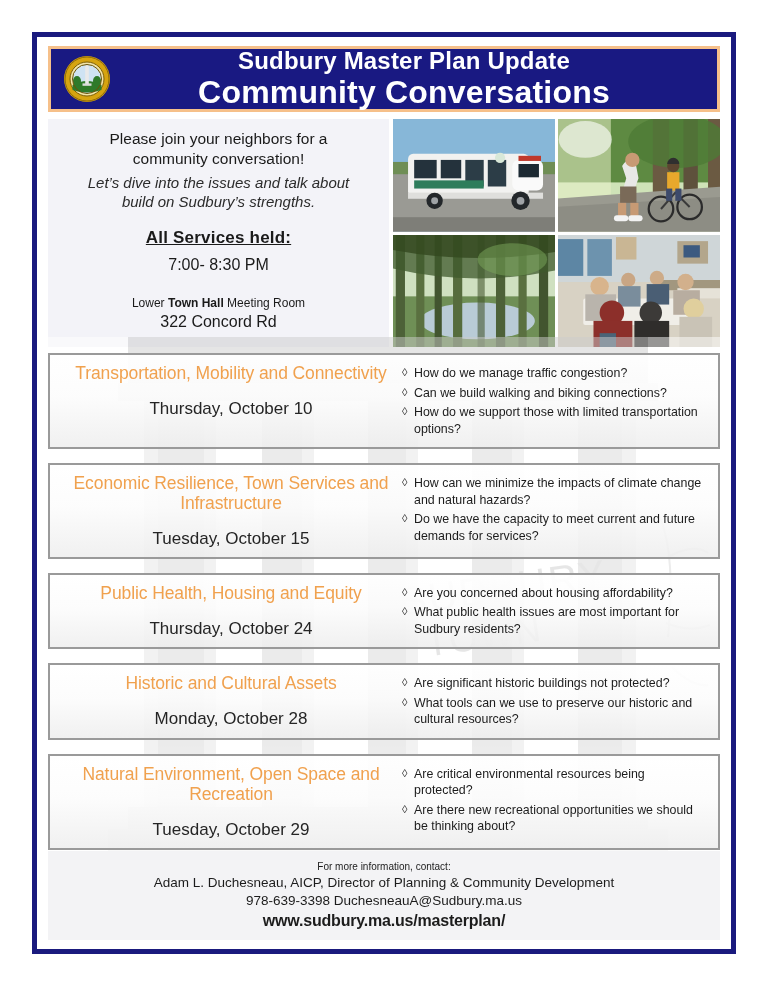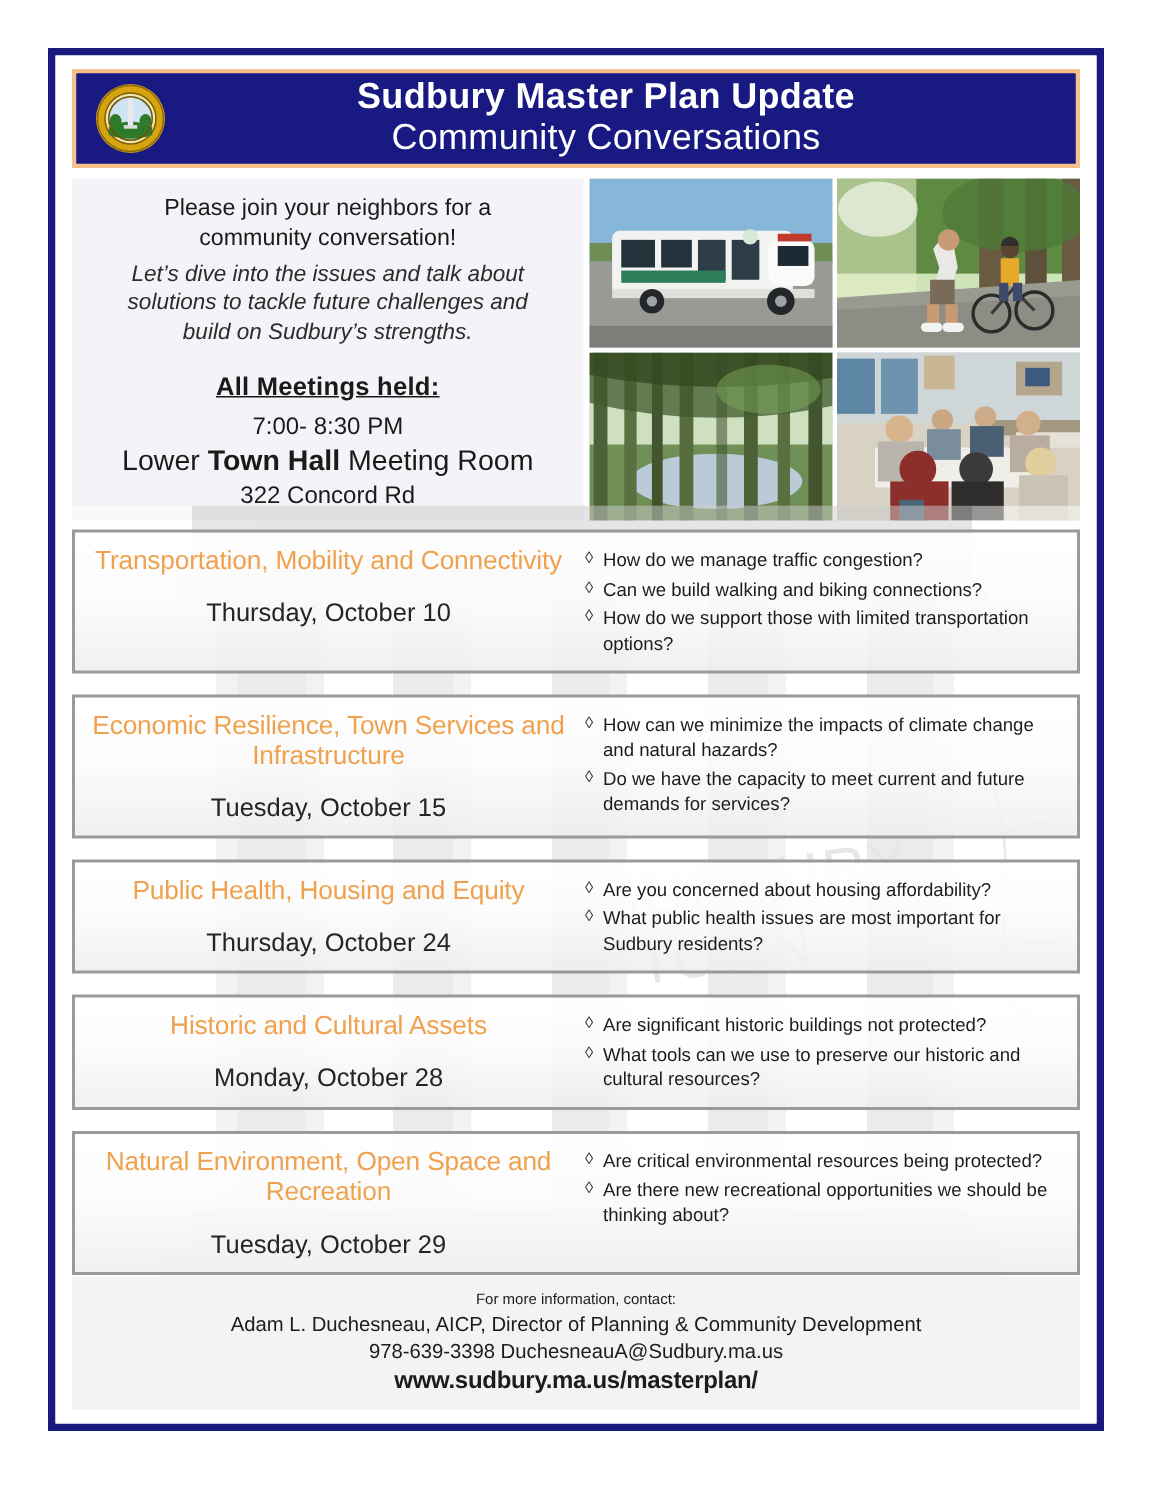--- a/index.html
+++ b/index.html
@@ -57,21 +57,21 @@
     text-align:center;
     color:#ffffff;
     padding-left:52px;
     padding-right:12px;
     box-sizing:border-box;
   }
   .header-line1{
     font-size:24px;font-weight:bold;letter-spacing:.2px;line-height:1.12;
   }
   .header-line2{
-    font-size:24px;font-weight:normal;letter-spacing:.2px;line-height:1.12;
+    font-size:32px;font-weight:bold;letter-spacing:.2px;line-height:1.12;
   }
   
   .top-section{
     position:absolute;
     left:11px;top:82px;
     width:672px;height:228px;
     display:flex;
   }
   .info-panel{
     width:341px;
@@ -94,21 +94,21 @@
   .info-allmeet{
     font-size:17px;font-weight:bold;
     text-decoration:underline;
     margin-top:16px;
     letter-spacing:.2px;
   }
   .info-time{
     font-size:16px;margin-top:7px;line-height:1.3;
   }
   .info-place{
-    font-size:19px;line-height:1.3;
+    font-size:12px;line-height:1.3;margin-top:20px;
   }
   .info-place b{font-weight:bold;}
   .info-addr{
     font-size:16px;line-height:1.3;
   }
   .photo-grid{
     width:331px;
     display:grid;
     grid-template-columns:1fr 1fr;
     grid-template-rows:1fr 1fr;
@@ -135,21 +135,21 @@
     width:672px;
   }
   .card{
     position:relative;
     box-sizing:border-box;
     border:2px solid #9a9a9a;
     background:linear-gradient(to bottom,rgba(255,255,255,.94) 0%,rgba(252,252,252,.88) 45%,rgba(238,238,238,.86) 100%);
     margin-bottom:14px;
     display:flex;
     min-height:76px;
-    padding:7px 4px 7px 4px;
+    padding:7px 4px 7px 16px;
     justify-content:flex-end;
   }
   .card-left{
     width:330px;
     text-align:center;
     box-sizing:border-box;
     padding:2px 6px 0 6px;
   }
   .card-topic{
     color:#f0a14e;
@@ -233,24 +233,23 @@
       </div>
 
       <div class="top-section">
         <div class="info-panel">
           <div class="info-intro">
             <div>Please join your neighbors for a</div>
             <div>community conversation!</div>
           </div>
           <div class="info-italic">
             <div>Let’s dive into the issues and talk about</div>
-            <div>solutions to tackle future challenges and</div>
             <div>build on Sudbury’s strengths.</div>
           </div>
-          <div class="info-allmeet">All Meetings held:</div>
+          <div class="info-allmeet">All Services held:</div>
           <div class="info-time">7:00- 8:30 PM</div>
           <div class="info-place"><span>Lower </span><b>Town Hall</b><span> Meeting Room</span></div>
           <div class="info-addr">322 Concord Rd</div>
         </div>
 
         <div class="photo-grid">
           <div class="photo">
             <svg viewBox="0 0 165 110" preserveAspectRatio="xMidYMid slice">
               <rect width="165" height="110" fill="#87b7d8"></rect>
               <rect y="42" width="165" height="14" fill="#6f8e55"></rect>

